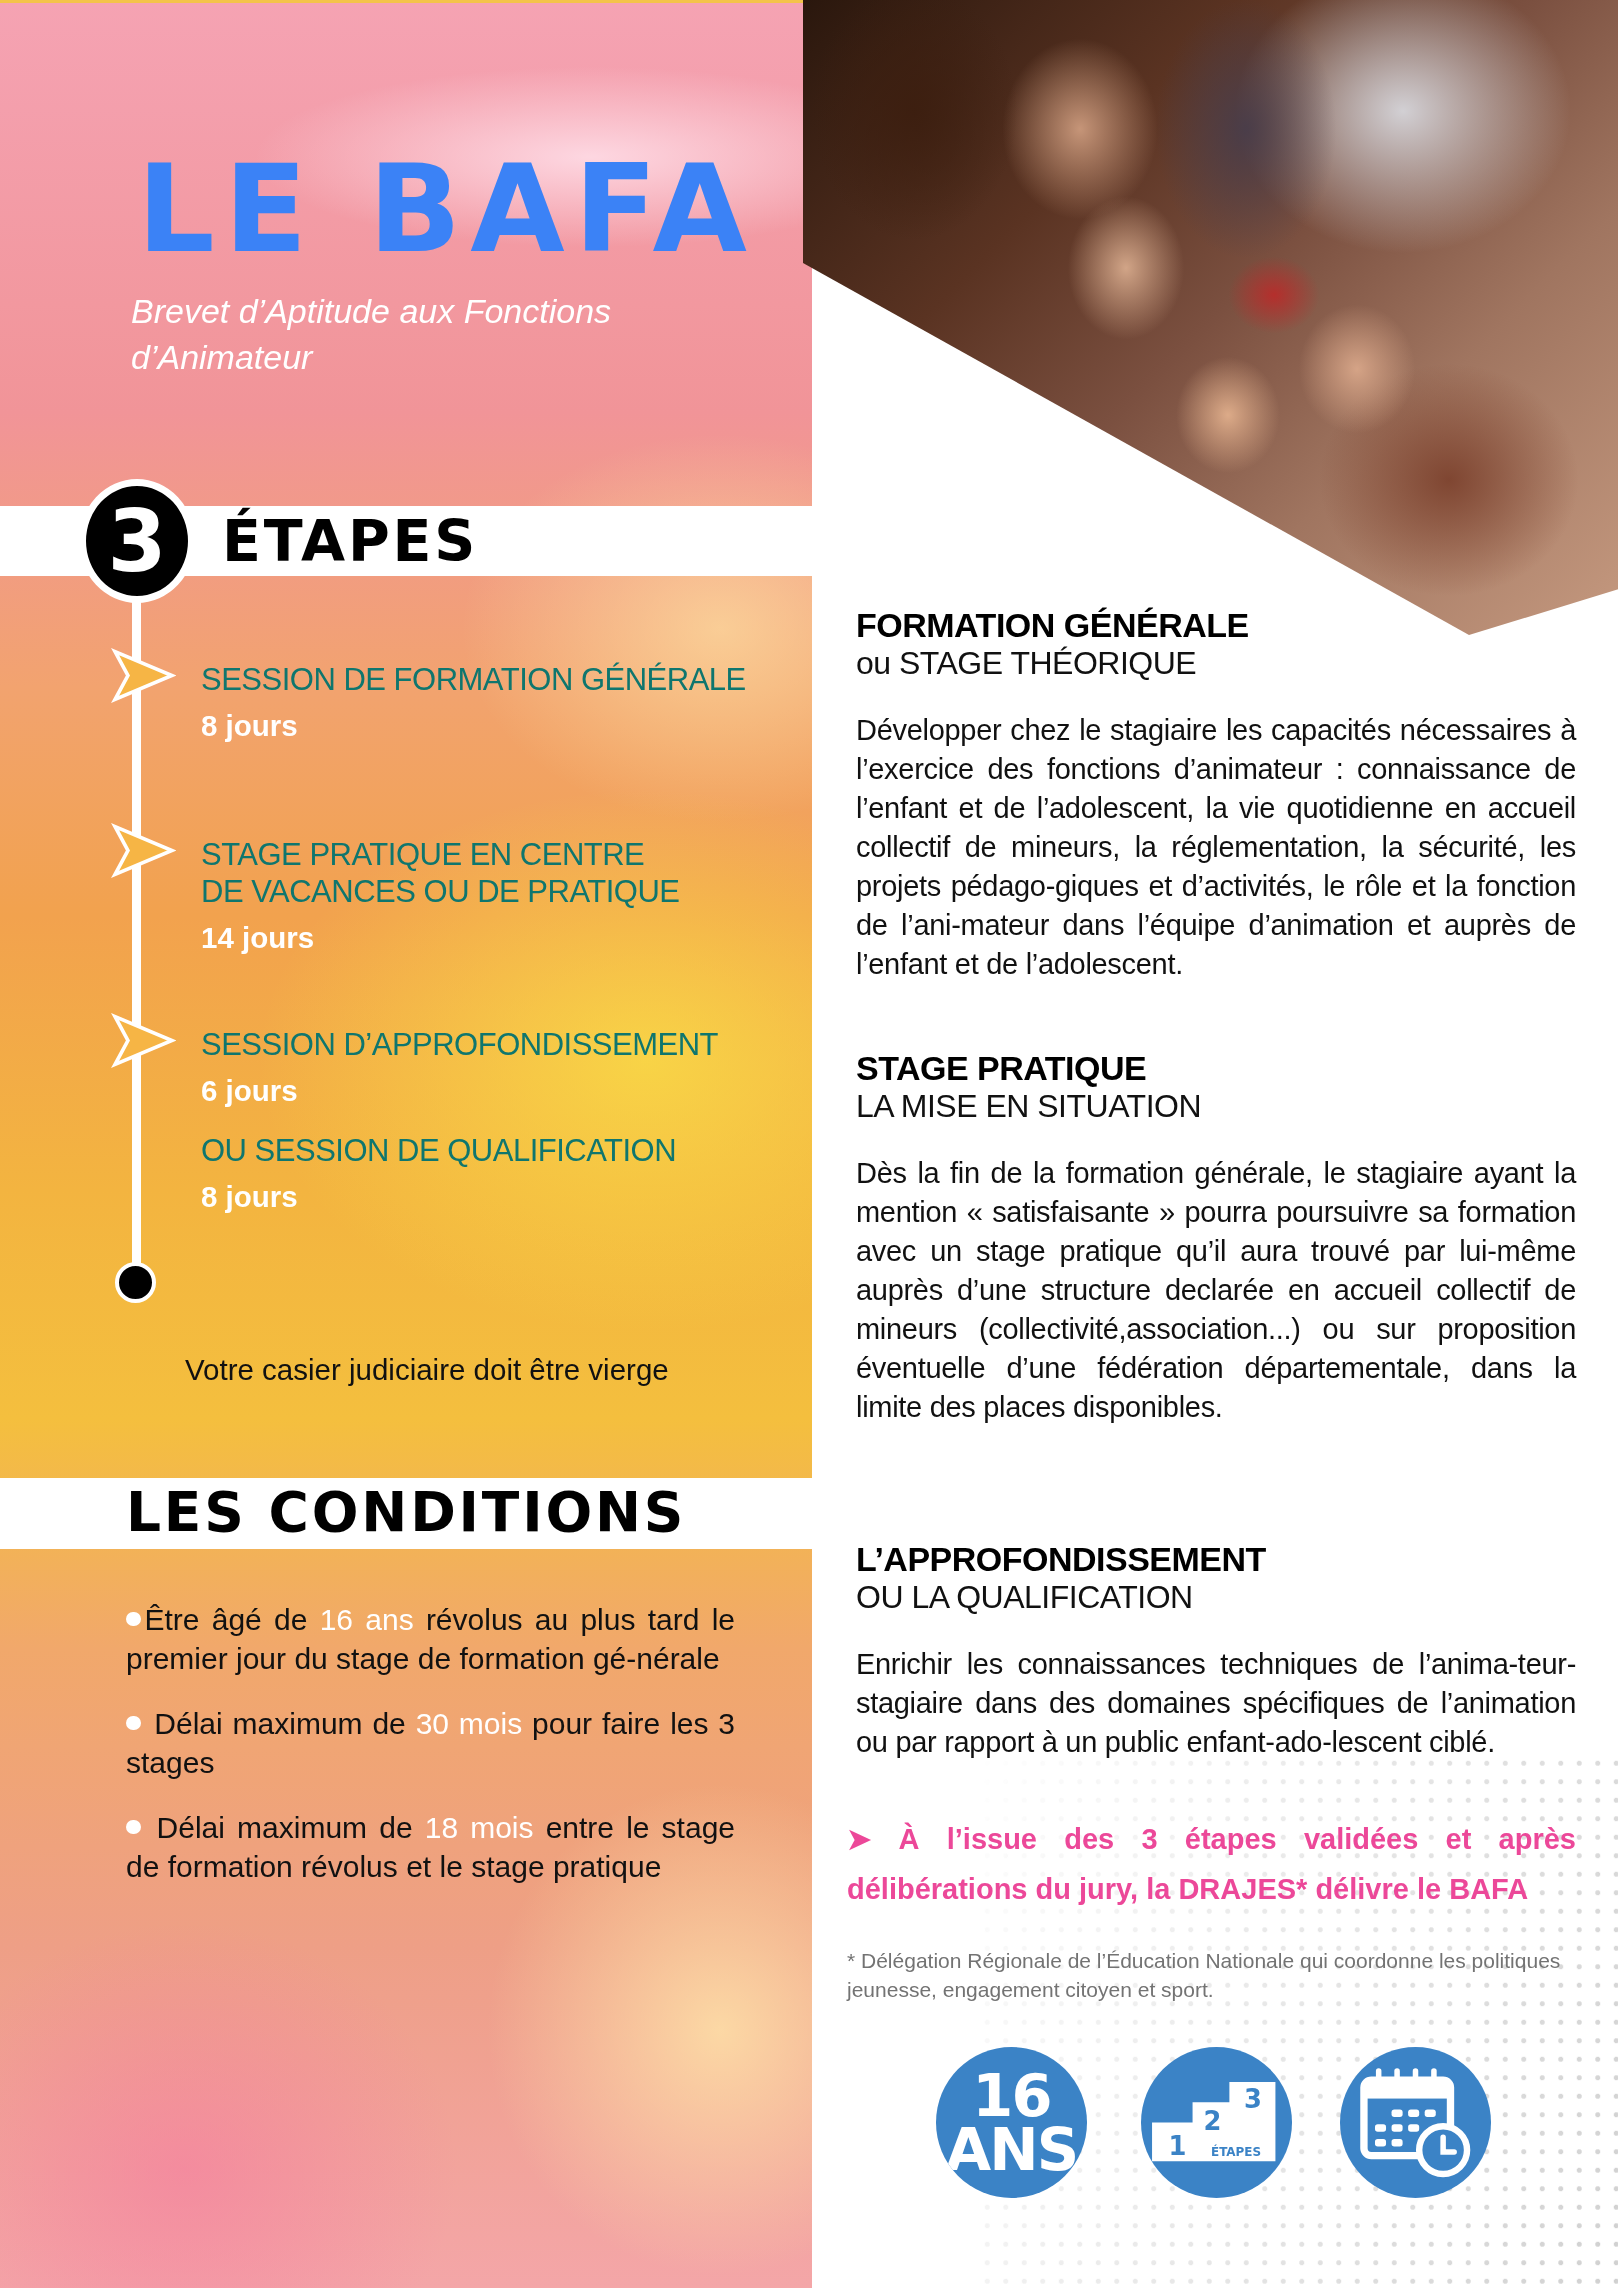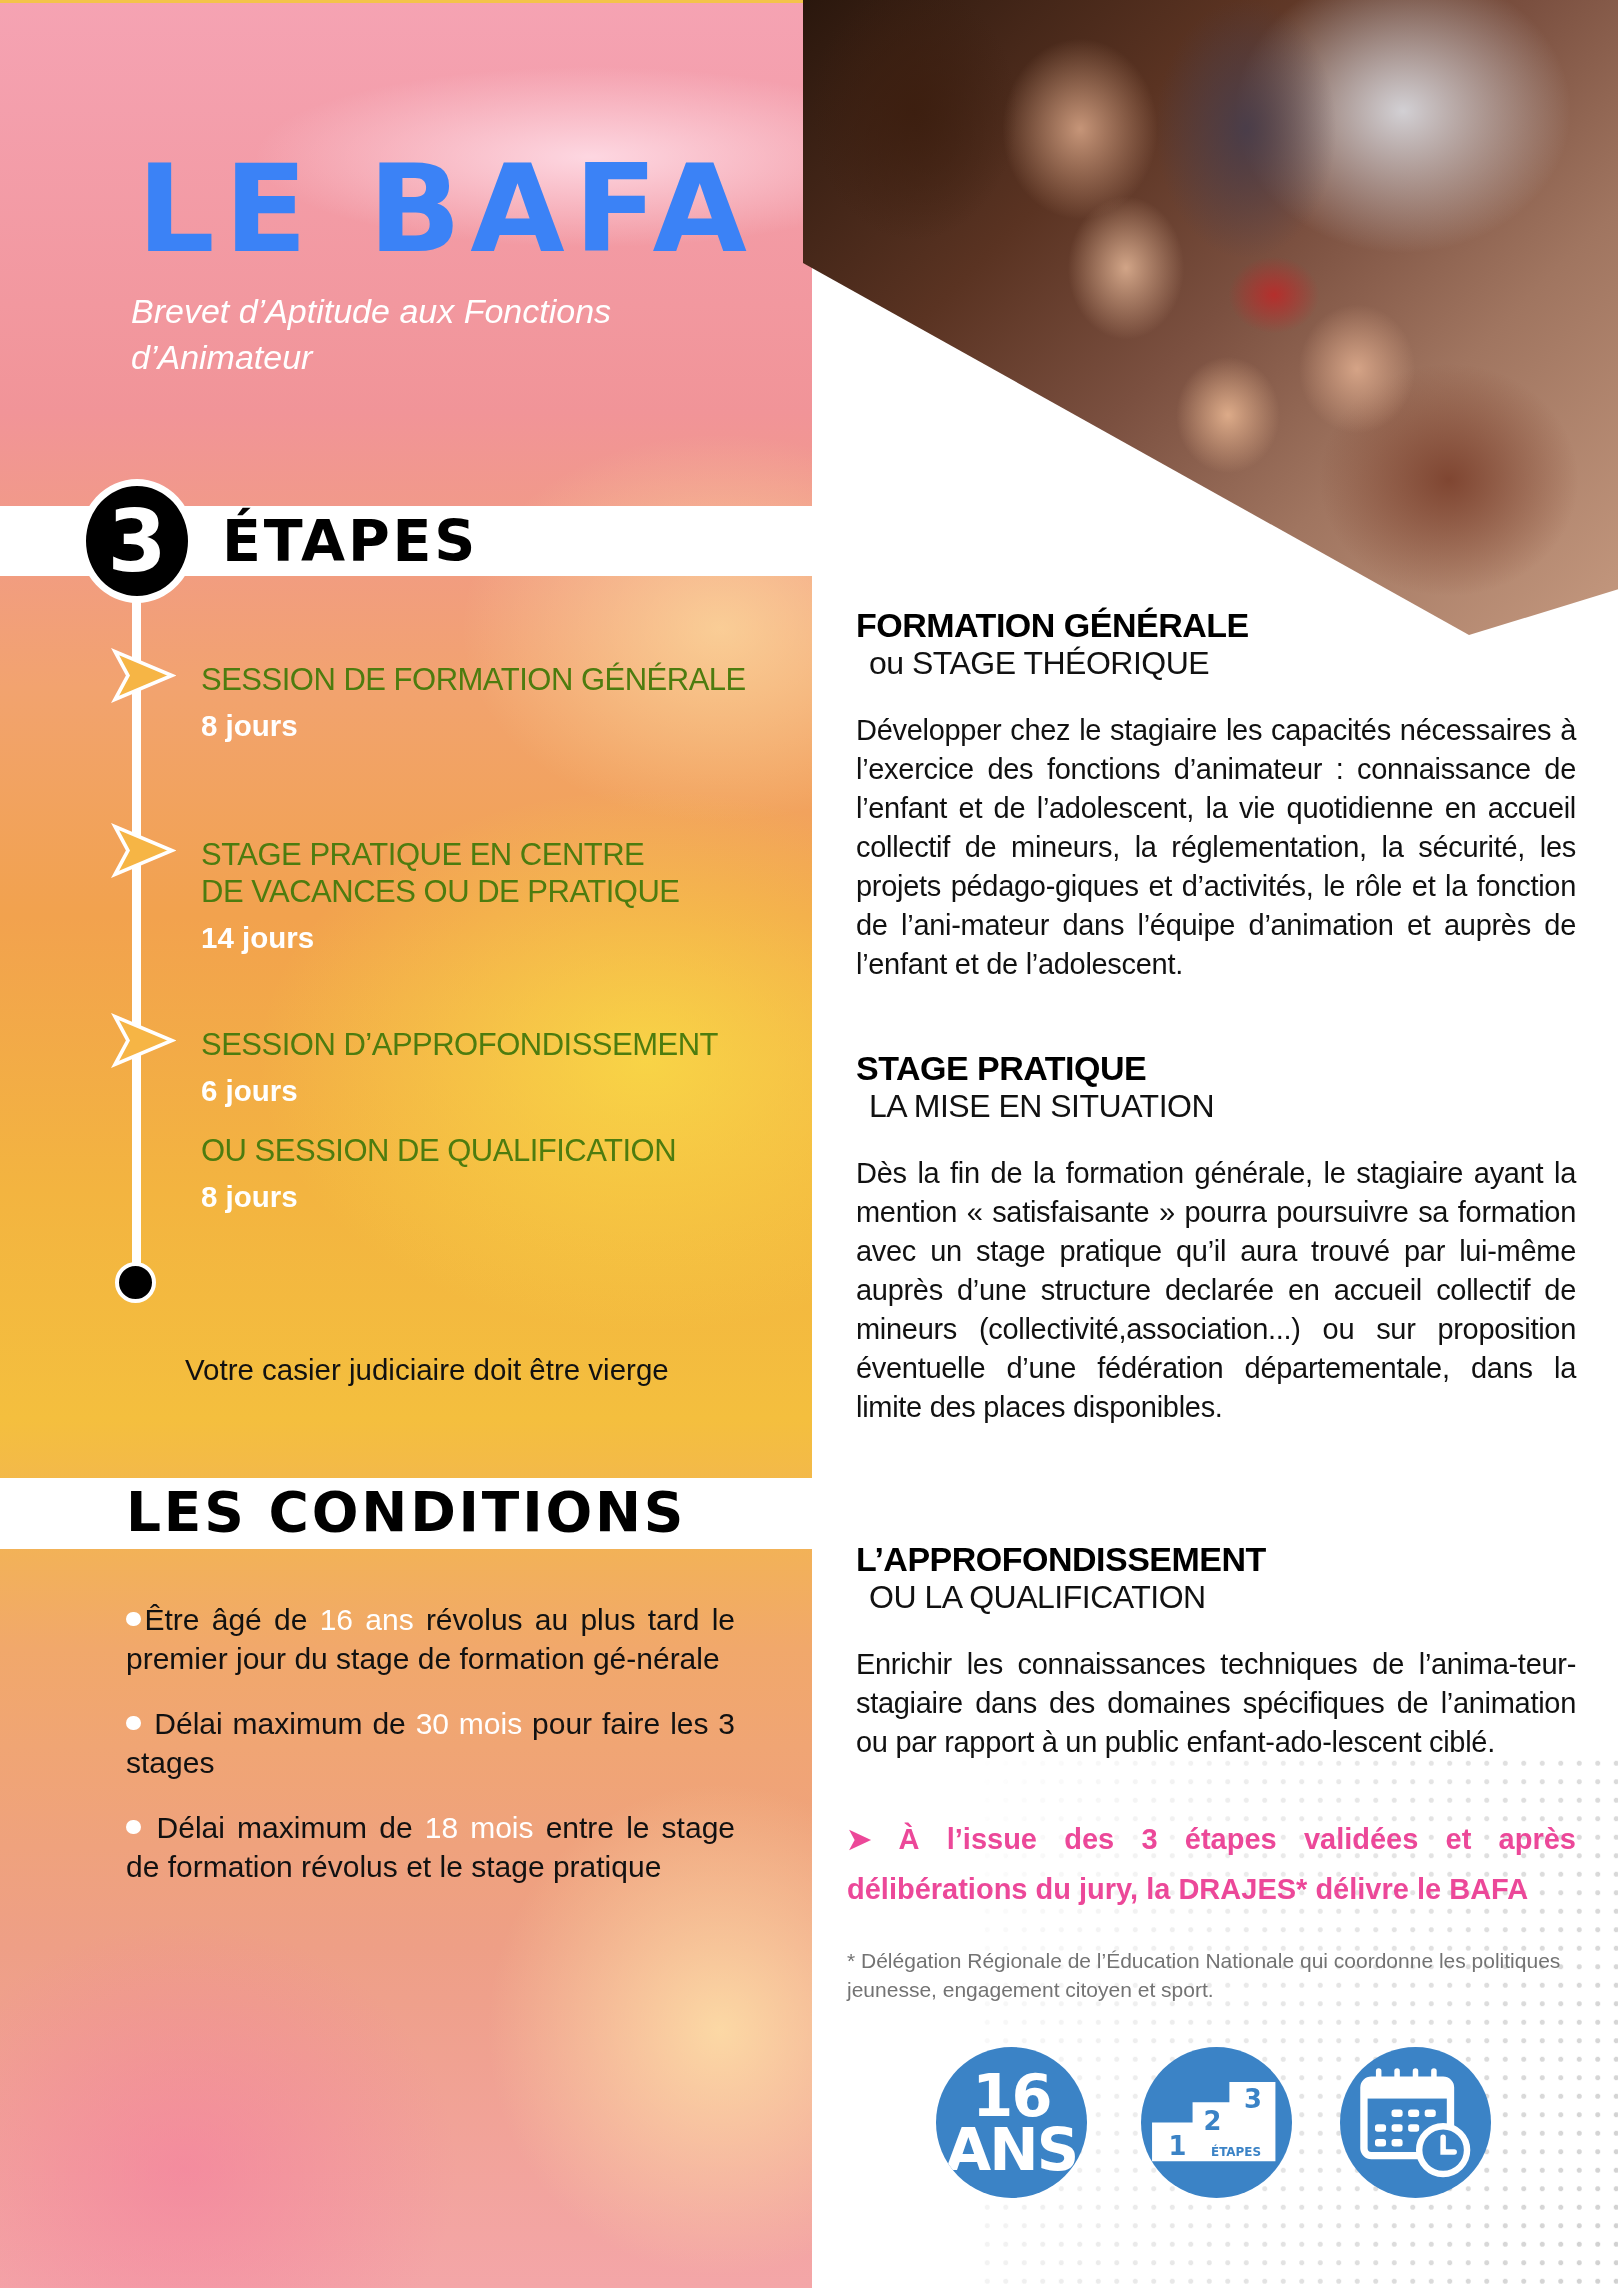--- a/index.html
+++ b/index.html
@@ -51,21 +51,21 @@
     letter-spacing: 2.8px; color: #000; line-height: 65px;
   }
 
   
   .timeline-line { position: absolute; left: 132px; top: 600px; width: 9.2px; height: 674px; background: #fff; }
   .timeline-end {
     position: absolute; left: 115px; top: 1262px; width: 41px; height: 41px;
     border-radius: 50%; background: #000; border: 4.6px solid #fff;
   }
   .arrow-marker { position: absolute; left: 111px; width: 65px; height: 55px; }
-  .step-title { position: absolute; left: 201px; font-size: 31px; line-height: 37px; color: #4d7c0f; letter-spacing: -0.5px; }
+  .step-title { position: absolute; left: 201px; font-size: 31px; line-height: 37px; color: #0f766e; letter-spacing: -0.5px; }
   .step-days { position: absolute; left: 201px; font-size: 29.5px; font-weight: bold; color: #fff; line-height: 37px; }
 
   .casier { position: absolute; left: 185px; top: 1353px; font-size: 29.5px; color: #111; }
 
   
   .conditions { position: absolute; left: 126px; top: 1600px; width: 609px; font-size: 30px; line-height: 39px; color: #111; }
   .cond-item { text-align: justify; margin-bottom: 26px; }
   .cond-item .bullet {
     display: inline-block; width: 14.8px; height: 14.8px; border-radius: 50%; background: #fff;
     margin-right: 3.7px; vertical-align: 3.7px;
@@ -85,21 +85,21 @@
       radial-gradient(ellipse 74px 83px at 425px 415px, rgba(225,175,140,0.95), rgba(225,175,140,0) 70%),
       radial-gradient(ellipse 83px 92px at 554px 369px, rgba(220,170,140,0.9), rgba(220,170,140,0) 70%),
       radial-gradient(ellipse 185px 166px at 646px 480px, rgba(120,60,40,0.85), rgba(120,60,40,0) 70%),
       radial-gradient(ellipse 240px 203px at 600px 111px, rgba(215,215,220,0.95), rgba(215,215,220,0) 70%),
       linear-gradient(135deg, #2a170d 0%, #5a3322 30%, #7b5040 50%, #a07560 70%, #c69a80 100%);
   }
 
   
   .right-col { position: absolute; left: 856px; width: 720px; }
   .sec-title { font-size: 34px; font-weight: bold; color: #000000; line-height: 37px; letter-spacing: -0.5px; }
-  .sec-sub { font-size: 32px; color: #111; line-height: 39px; letter-spacing: -0.5px; margin-left: 13px; }
+  .sec-sub { font-size: 32px; color: #111; line-height: 39px; letter-spacing: -0.5px; }
   .sec-body { font-size: 29px; color: #111; line-height: 39px; margin-top: 28px; text-align: justify; letter-spacing: -0.3px; }
 
   .sec1 { top: 607px; }
   .sec2 { top: 1050px; }
   .sec3 { top: 1541px; }
 
   .conclusion { position: absolute; left: 847px; top: 1814px; width: 729px; font-size: 29px; font-weight: bold; color: #ec4899; line-height: 50px; text-align: justify; }
   .footnote { position: absolute; left: 847px; top: 1946px; width: 729px; font-size: 21px; color: #737373; line-height: 29px; }
 
   

